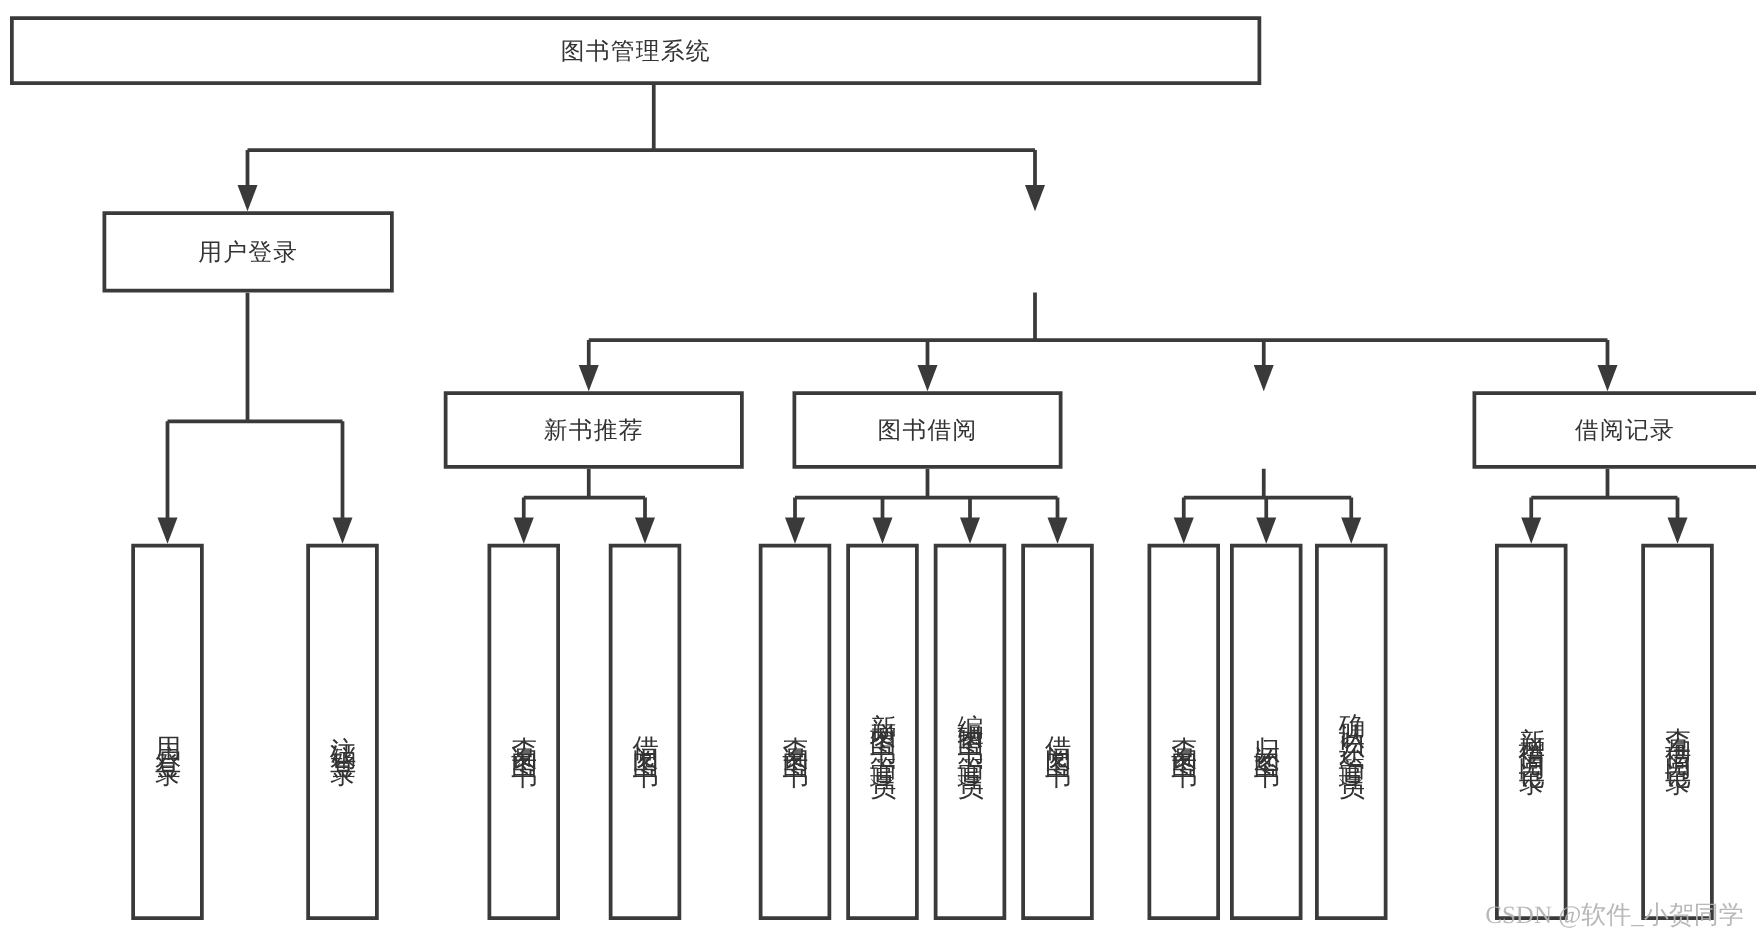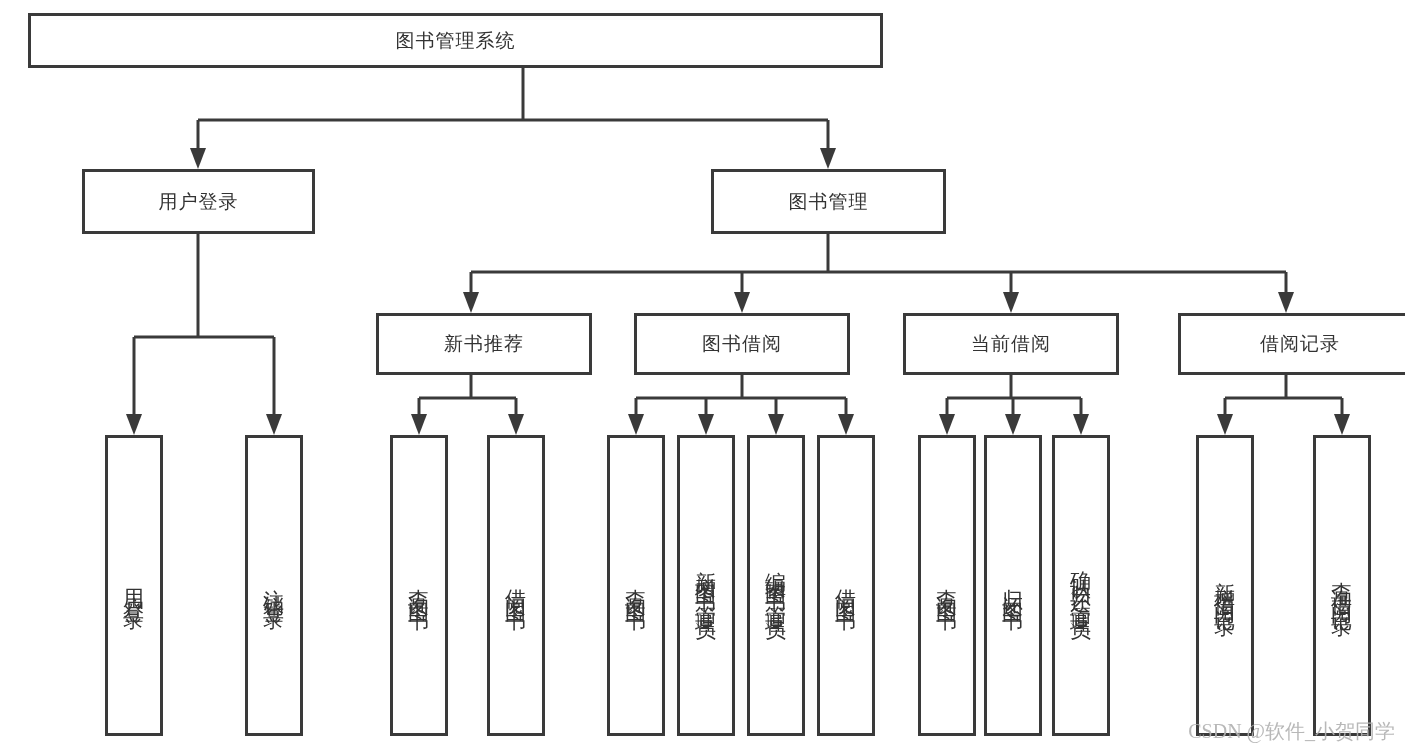--- a/index.html
+++ b/index.html
@@ -118,39 +118,33 @@
       <polygon points="768,414 784,414 776,435"></polygon>
       <polygon points="838,414 854,414 846,435"></polygon>
       <polygon points="939,414 955,414 947,435"></polygon>
       <polygon points="1005,414 1021,414 1013,435"></polygon>
       <polygon points="1073,414 1089,414 1081,435"></polygon>
       <polygon points="1217,414 1233,414 1225,435"></polygon>
       <polygon points="1334,414 1350,414 1342,435"></polygon>
     </g>
   </svg>
 
-  <div class="node h" style="left:28px; top:13px; width:855px; height:55px;">
+  <div class="node h" style="left:8px; top:13px; width:1001px; height:55px;">
     <span class="lbl">图书管理系统</span>
   </div>
 
   <div class="node h" style="left:82px; top:169px; width:233px; height:65px;">
     <span class="lbl">用户登录</span>
   </div>
-  <div class="node h" style="left:711px; top:169px; width:235px; height:65px;">
-    <span class="lbl">图书管理</span>
-  </div>
 
-  <div class="node h" style="left:376px; top:313px; width:216px; height:62px;font-family:Liberation Serif, serif;">
+  <div class="node h" style="left:355px; top:313px; width:240px; height:62px;font-family:Liberation Serif, serif;">
     <span class="lbl">新书推荐</span>
   </div>
   <div class="node h" style="left:634px; top:313px; width:216px; height:62px;">
     <span class="lbl">图书借阅</span>
-  </div>
-  <div class="node h" style="left:903px; top:313px; width:216px; height:62px;">
-    <span class="lbl">当前借阅</span>
   </div>
   <div class="node h" style="left:1178px; top:313px; width:244px; height:62px;">
     <span class="lbl">借阅记录</span>
   </div>
 
   <div class="node v" style="left:105px; top:435px; width:58px; height:301px;">
     <span class="lbl">用户登录</span>
   </div>
   <div class="node v" style="left:245px; top:435px; width:58px; height:301px;">
     <span class="lbl">注销登录</span>

